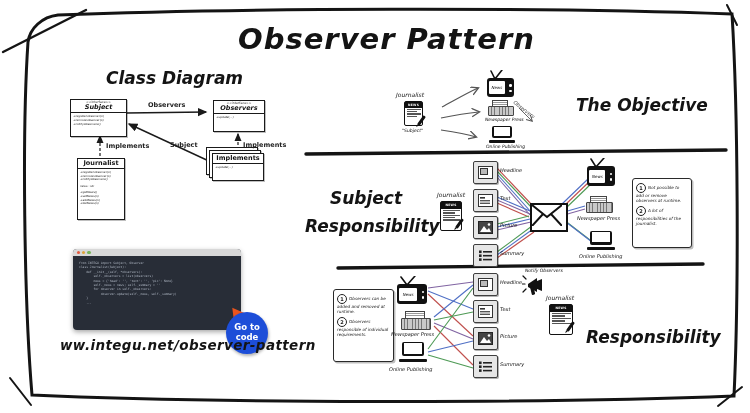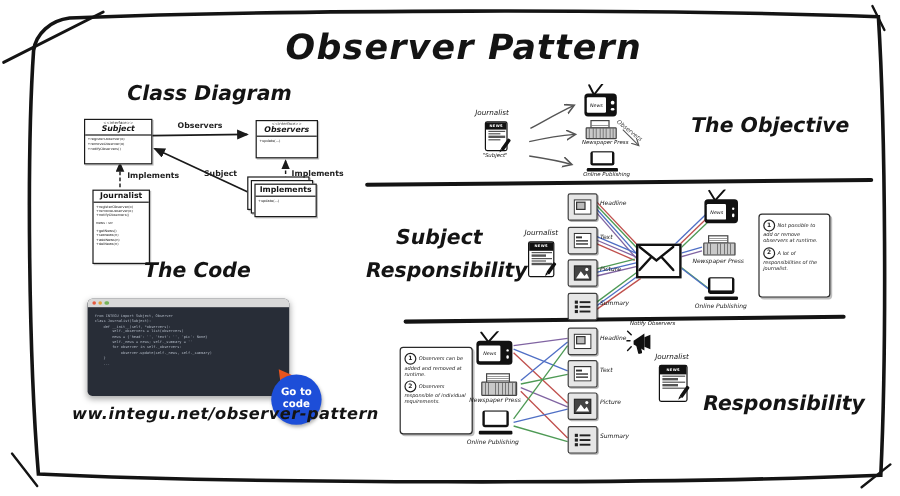--- a/index.html
+++ b/index.html
@@ -208,21 +208,20 @@
     <div class="bd">
       <div class="m">+update(...)</div>
     </div>
   </div>
 
   <div class="abs edge-lbl" style="left:148px;top:101px;">Observers</div>
   <div class="abs edge-lbl" style="left:106px;top:142px;">Implements</div>
   <div class="abs edge-lbl" style="left:170px;top:141px;">Subject</div>
   <div class="abs edge-lbl" style="left:243px;top:141px;">Implements</div>
 
-  <div class="abs heading" style="left:120px;top:216px;">The Code</div>
 
   <div class="codewin">
     <div class="codebar">
       <span class="cdot" style="background:#e4593f;"></span>
       <span class="cdot" style="background:#e0a33a;"></span>
       <span class="cdot" style="background:#77b45a;"></span>
     </div>
     <div class="codebody">
       <div class="cl">from INTEGU import Subject, Observer</div>
       <div class="cl">class Journalist(Subject):</div>

